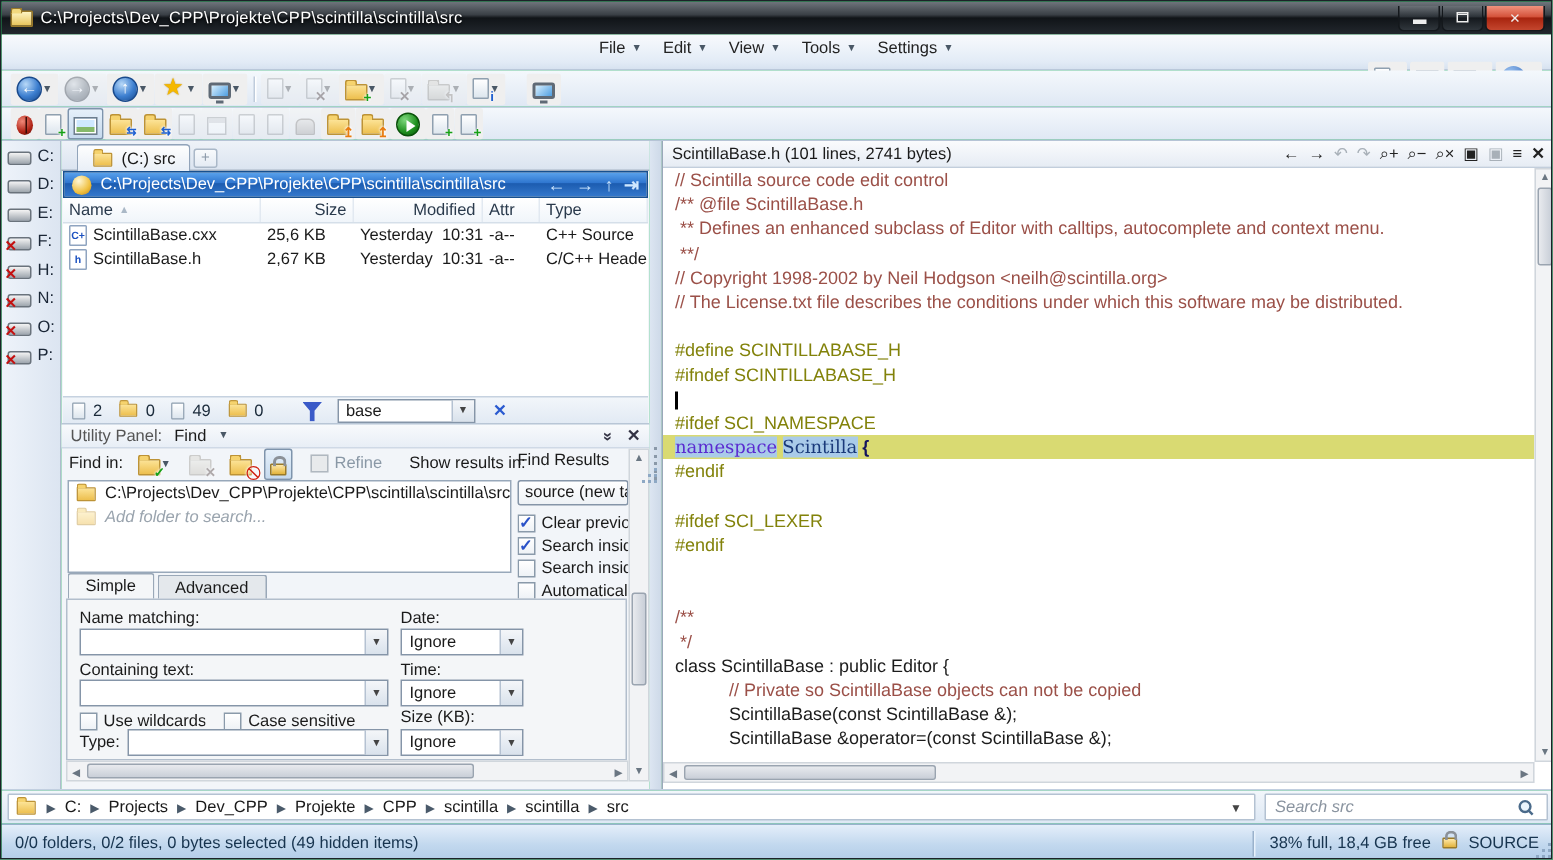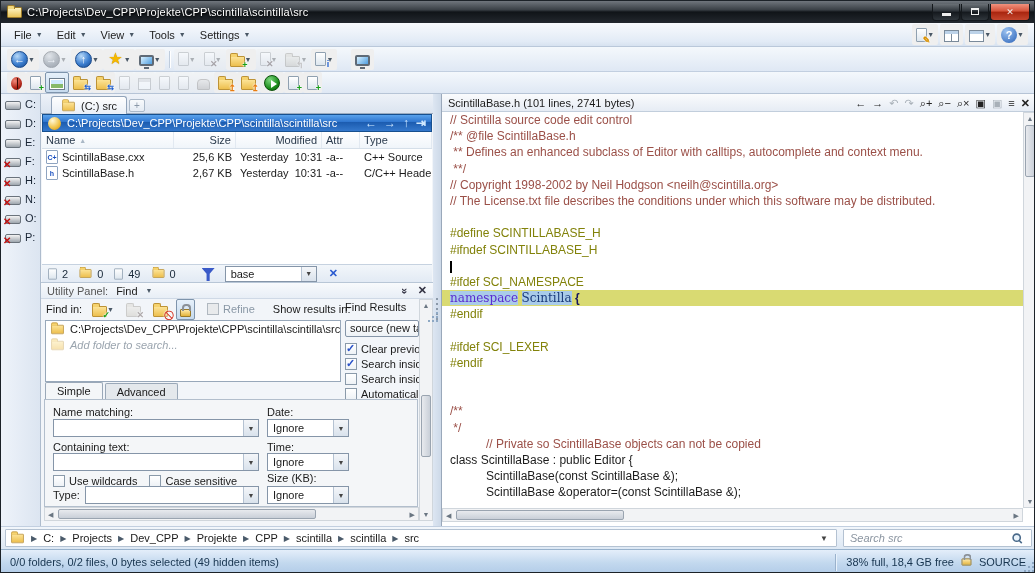--- a/index.html
+++ b/index.html
@@ -18,21 +18,21 @@
   .title-text{text-shadow:0 1px 2px #000;letter-spacing:.2px;}
   .winbtns{margin-left:auto;display:flex;padding-right:4px;}
   .wbtn{width:28px;height:17px;margin-left:1px;border:1px solid #14181c;border-top:none;
     border-radius:0 0 4px 4px;display:flex;align-items:center;justify-content:center;
     background:linear-gradient(#6a7076,#2c3238 45%,#14181d 50%,#30363c);color:#eee;font-size:9px;}
   .wbtn.close{width:40px;background:linear-gradient(#f0927e,#d4523a 45%,#a8240e 50%,#c4462e);}
   .wbtn .mx{width:8px;height:7px;border:1px solid #eee;box-shadow:inset 0 1px 0 #eee;}
 
   
   .menubar{position:absolute;left:0;top:22px;width:100%;height:24px;display:flex;align-items:center;
-    padding:0 6px;background:linear-gradient(#f8fafd,#e2ebf6 80%,#d7e2f0);border-bottom:1px solid #bac8da;}
+    padding:0 6px;background:linear-gradient(#f8fafd,#e2ebf6 80%,#d7e2f0);border-bottom:1px solid #bac8da;flex-direction:column;}
   .menu-item{display:flex;align-items:center;gap:4px;padding:3px 7px;border-radius:2px;color:#222;}
   .mchev,.dd{font-size:7px;color:#4a5866;}
   .menubar-right{margin-left:auto;display:flex;align-items:center;gap:2px;}
 
   
   .toolbar{position:absolute;display:flex;align-items:center;padding:0 6px;
     background:linear-gradient(#f4f8fc,#dfe8f4);border-bottom:1px solid #c2cfe0;}
   #toolbar1{left:0;top:46px;width:100%;height:25px;}
   #toolbar2{left:0;top:71px;width:100%;height:22px;border-bottom:1px solid #b6c4d6;}
   .tbtn{height:21px;display:flex;align-items:center;padding:0 3px;border-radius:2px;border:1px solid transparent;}
@@ -126,21 +126,21 @@
   .pnav span{line-height:16px;}
 
   
   .flist{position:absolute;left:1px;top:38px;width:390px;height:132px;background:#fff;}
   .fhead{display:flex;height:17px;background:linear-gradient(#ffffff,#f0f5fa);border-bottom:1px solid #d5dfe9;color:#2a3a4c;}
   .fhead .hc{padding:1px 4px;border-right:1px solid #e2e9f1;display:flex;align-items:center;gap:4px;}
   .sortarrow{color:#aab8c6;font-size:7px;}
   .frow{display:flex;height:16px;align-items:center;}
   .cell{padding:0 4px;white-space:pre;overflow:hidden;}
   .c-name{width:132px;display:flex;align-items:center;gap:4px;}
-  .c-size{width:62px;text-align:right;}
+  .c-size{width:62px;text-align:left;}
   .c-mod{width:86px;}
   .c-attr{width:38px;}
   .c-type{flex:1;}
   .fico{flex:none;width:12px;height:14px;border:1px solid #8fa4c0;border-radius:1px;background:#fff;
     color:#1a50c0;font-size:7px;font-weight:bold;display:flex;align-items:center;justify-content:center;}
 
   
   .countbar{position:absolute;left:1px;top:170px;width:390px;height:18px;display:flex;align-items:center;gap:4px;
     padding:0 5px;background:linear-gradient(#f2f6fa,#e2eaf4);border-top:1px solid #c6d2e0;}
   .cnum{margin-right:6px;color:#1a2a3a;}
@@ -700,22 +700,22 @@
           <div class="cline"><span class="seg-p">#ifdef SCI_NAMESPACE</span></div>
           <div class="cline hl"><span class="seg-k">namespace</span><span class="seg-n"> </span><span class="seg-h">Scintilla</span><span class="seg-n"> </span><span class="seg-b">{</span></div>
           <div class="cline"><span class="seg-p">#endif</span></div>
           <div class="cline"></div>
           <div class="cline"><span class="seg-p">#ifdef SCI_LEXER</span></div>
           <div class="cline"><span class="seg-p">#endif</span></div>
           <div class="cline"></div>
           <div class="cline"></div>
           <div class="cline"><span class="seg-c">/**</span></div>
           <div class="cline"><span class="seg-c"> */</span></div>
+          <div class="cline"><span class="seg-n">class ScintillaBase : public Editor {</span></div>
           <div class="cline ind"><span class="seg-c">// Private so ScintillaBase objects can not be copied</span></div>
-          <div class="cline"><span class="seg-n">class ScintillaBase : public Editor {</span></div>
           <div class="cline ind"><span class="seg-n">ScintillaBase(const ScintillaBase &amp;);</span></div>
           <div class="cline ind"><span class="seg-n">ScintillaBase &amp;operator=(const ScintillaBase &amp;);</span></div>
         </div>
       <div class="vscroll vw-v">
         <span class="sarrow" style="top:2px;">▲</span>
         <div class="sthumb" style="left:1px;top:12px;width:10px;height:52px;"></div>
         <span class="sarrow" style="bottom:2px;">▼</span>
       </div>
       <div class="hscroll vw-h">
         <span class="harrow" style="left:3px;">◀</span>

